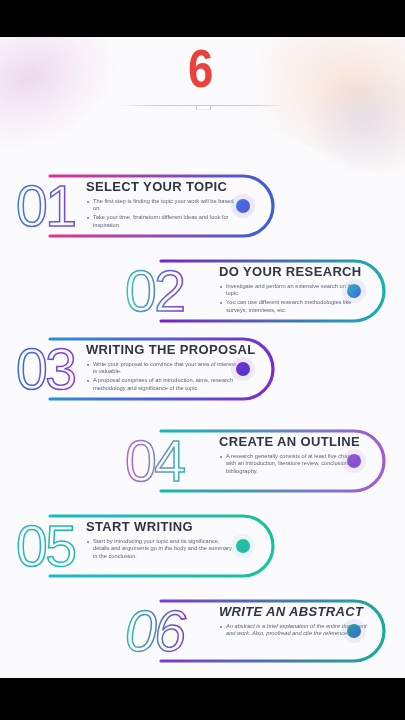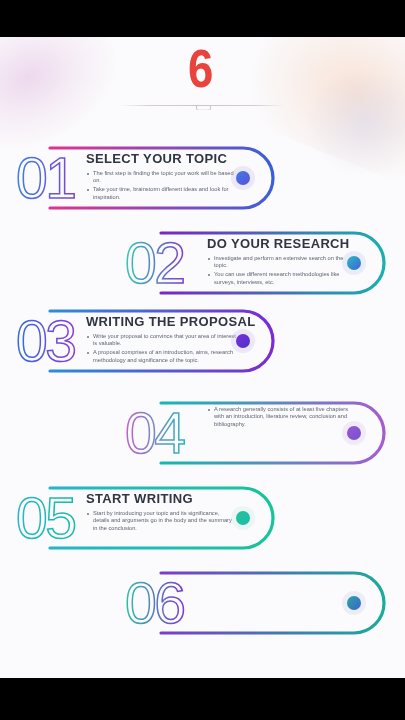--- a/index.html
+++ b/index.html
@@ -130,20 +130,21 @@
     border-radius: 0 0 3px 3px;
     transform: scaleY(.62);
     background: transparent;
   }
 
   
   .step {
     position: absolute;
     width: 270px;
     height: 76px;
+    margin-top: 28px;
   }
   .step.left  { left: 12px; }
   .step.right { left: 123px; }
 
   .pill-wrap {
     position: absolute;
     left: 0; top: 0;
     width: 270px; height: 76px;
   }
   .pill-wrap svg {
@@ -171,21 +172,21 @@
   }
 
   
   .content {
     position: absolute;
     top: 11px;
     width: 150px;
     z-index: 7;
   }
   .step.left  .content { left: 74px; }
-  .step.right .content { left: 84px; }
+  .step.right .content { left: 96px; }
 
   .step-title {
     font-family: "Liberation Sans", sans-serif;
     font-weight: bold;
     font-size: 13px;
     letter-spacing: .35px;
     color: #2f3542;
     margin: 0 0 4px 0;
     white-space: nowrap;
   }
@@ -379,20 +380,21 @@
                   <stop offset="100%" stop-color="#7a4fd4"></stop>
                 </radialGradient>
               </defs>
               <path d="M 38 8 L 231 8 A 30 30 0 0 1 231 68 L 38 68" fill="none" stroke="url(#gs3)" stroke-width="3.2" stroke-linecap="round"></path>
             </svg>
           </div>
           <svg class="num-svg" viewBox="0 0 110 70">
             <text x="2" y="54" stroke="url(#gn3)">04</text>
           </svg>
           <div class="content">
+            <div class="step-title">CREATE AN OUTLINE</div>
             <ul class="bullets">
               <li>A research generally consists of at least five chapters with an introduction, literature review, conclusion and bibliography.</li>
             </ul>
           </div>
           <div class="node">
             <div class="halo" style="background:#cfc0ec"></div>
             <div class="dot" style="background:linear-gradient(135deg,#9a58d0,#7a4fd4)"></div>
           </div>
         </div>
         <div class="step left" style="top: 443px;">
@@ -422,21 +424,21 @@
             <div class="step-title">START WRITING</div>
             <ul class="bullets">
               <li>Start by introducing your topic and its significance, details and arguments go in the body and the summary in the conclusion.</li>
             </ul>
           </div>
           <div class="node">
             <div class="halo" style="background:#bbe7de"></div>
             <div class="dot" style="background:linear-gradient(135deg,#1fc69c,#21b9a8)"></div>
           </div>
         </div>
-        <div class="step right" style="top: 528px;">
+        <div class="step right" style="top: 528px; font-style: italic;">
           <div class="pill-wrap">
             <svg viewBox="0 0 270 76" preserveAspectRatio="none">
               <defs>
                 <linearGradient id="gs5" x1="0%" y1="0%" x2="100%" y2="0%">
                   <stop offset="0%" stop-color="#7b3ccd"></stop>
                   <stop offset="100%" stop-color="#1aab9c"></stop>
                 </linearGradient>
                 <linearGradient id="gn5" x1="0%" y1="0%" x2="100%" y2="0%">
                   <stop offset="0%" stop-color="#2fc0a8"></stop>
                   <stop offset="100%" stop-color="#7b3ccd"></stop>
@@ -445,20 +447,26 @@
                   <stop offset="0%" stop-color="#2aa79e"></stop>
                   <stop offset="100%" stop-color="#3d62d0"></stop>
                 </radialGradient>
               </defs>
               <path d="M 38 8 L 231 8 A 30 30 0 0 1 231 68 L 38 68" fill="none" stroke="url(#gs5)" stroke-width="3.2" stroke-linecap="round"></path>
             </svg>
           </div>
           <svg class="num-svg" viewBox="0 0 110 70">
             <text x="2" y="54" stroke="url(#gn5)">06</text>
           </svg>
+          <div class="content">
+            <div class="step-title">WRITE AN ABSTRACT</div>
+            <ul class="bullets">
+              <li>An abstract is a brief explanation of the entire document and work. Also, proofread and cite the references.</li>
+            </ul>
+          </div>
           <div class="node">
             <div class="halo" style="background:#c5c7ee"></div>
             <div class="dot" style="background:linear-gradient(135deg,#2aa79e,#3d62d0)"></div>
           </div>
         </div>
       </div>
   </div>
 
   <div class="bar-top"></div>
   <div class="bar-bottom"></div>

